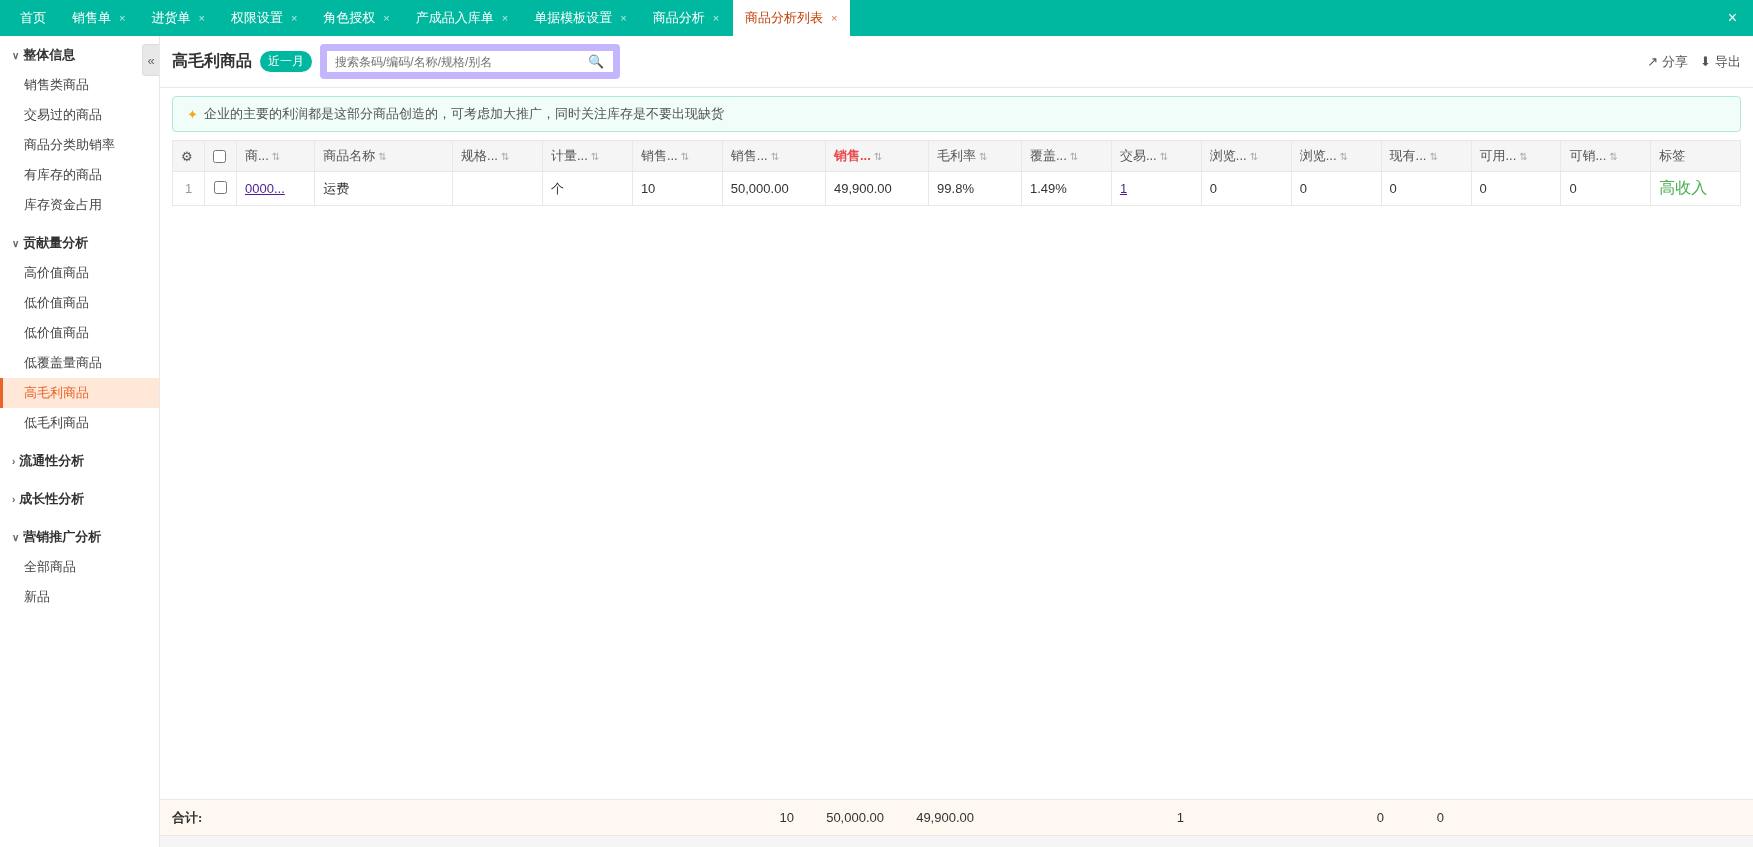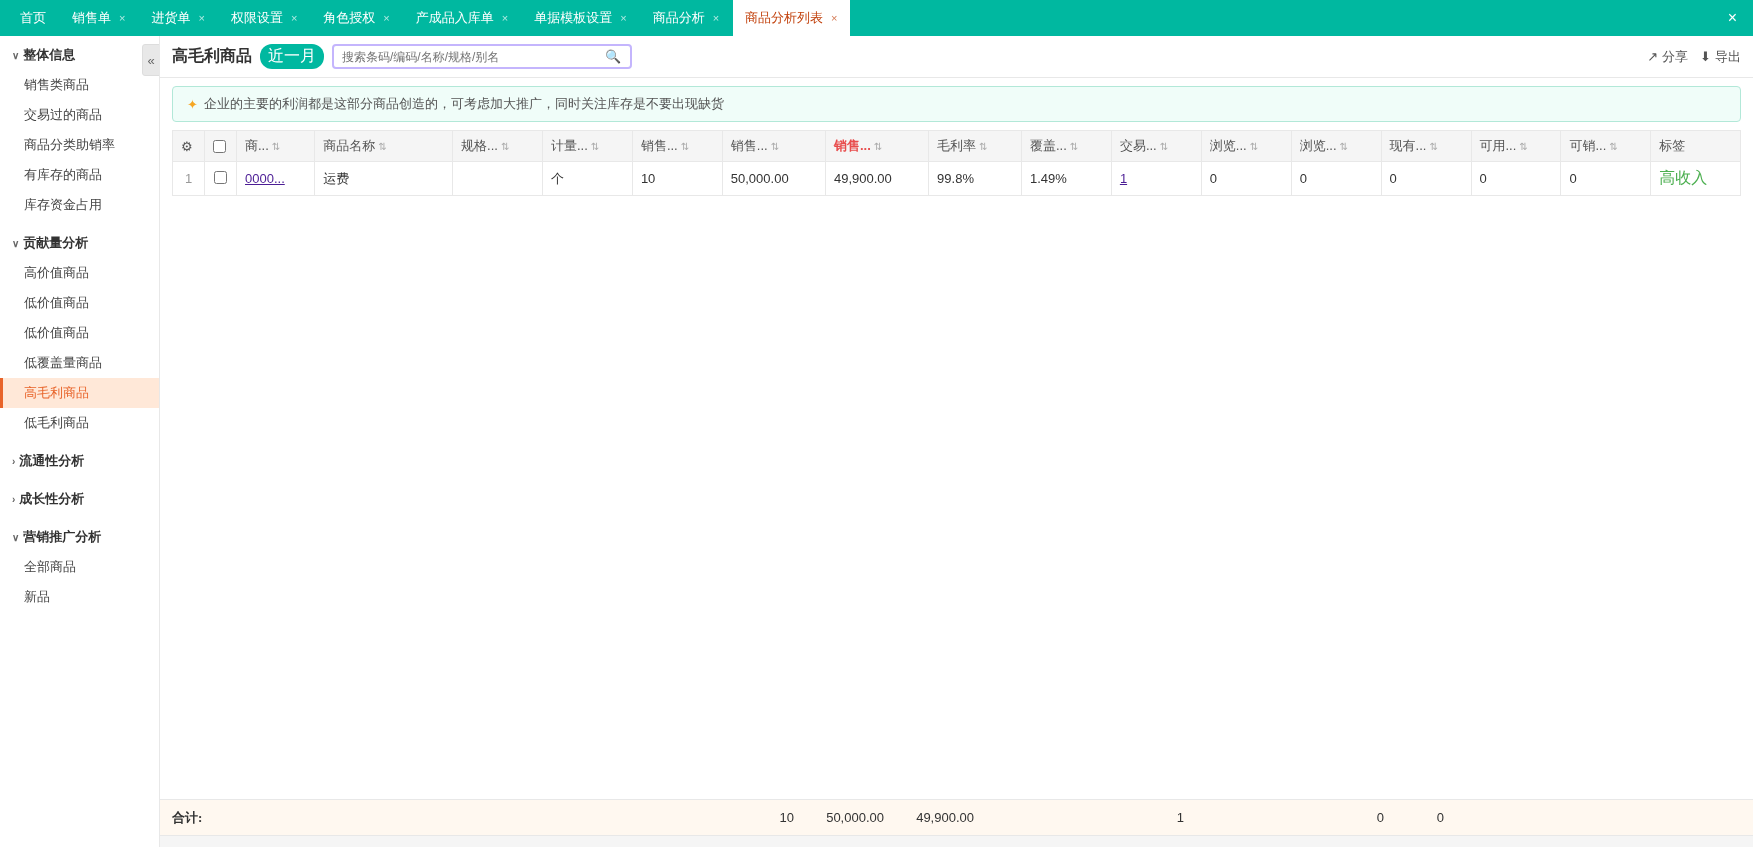--- a/index.html
+++ b/index.html
@@ -131,27 +131,27 @@
     .page-title {
       font-size: 16px;
       font-weight: bold;
       color: #333;
     }
     .filter-tag {
       background: #00b8a0;
       color: #fff;
       padding: 2px 8px;
       border-radius: 12px;
-      font-size: 16px;
+      font-size: 12px;
       cursor: pointer;
     }
     .search-box {
       display: flex;
       align-items: center;
-      border: 2px solid #c4b5fd;
+      border: 7px solid #c4b5fd;
       border-radius: 4px;
       padding: 3px 8px;
       gap: 4px;
       flex: 1;
       max-width: 300px;
     }
     .search-box input {
       border: none;
       outline: none;
       font-size: 12px;

